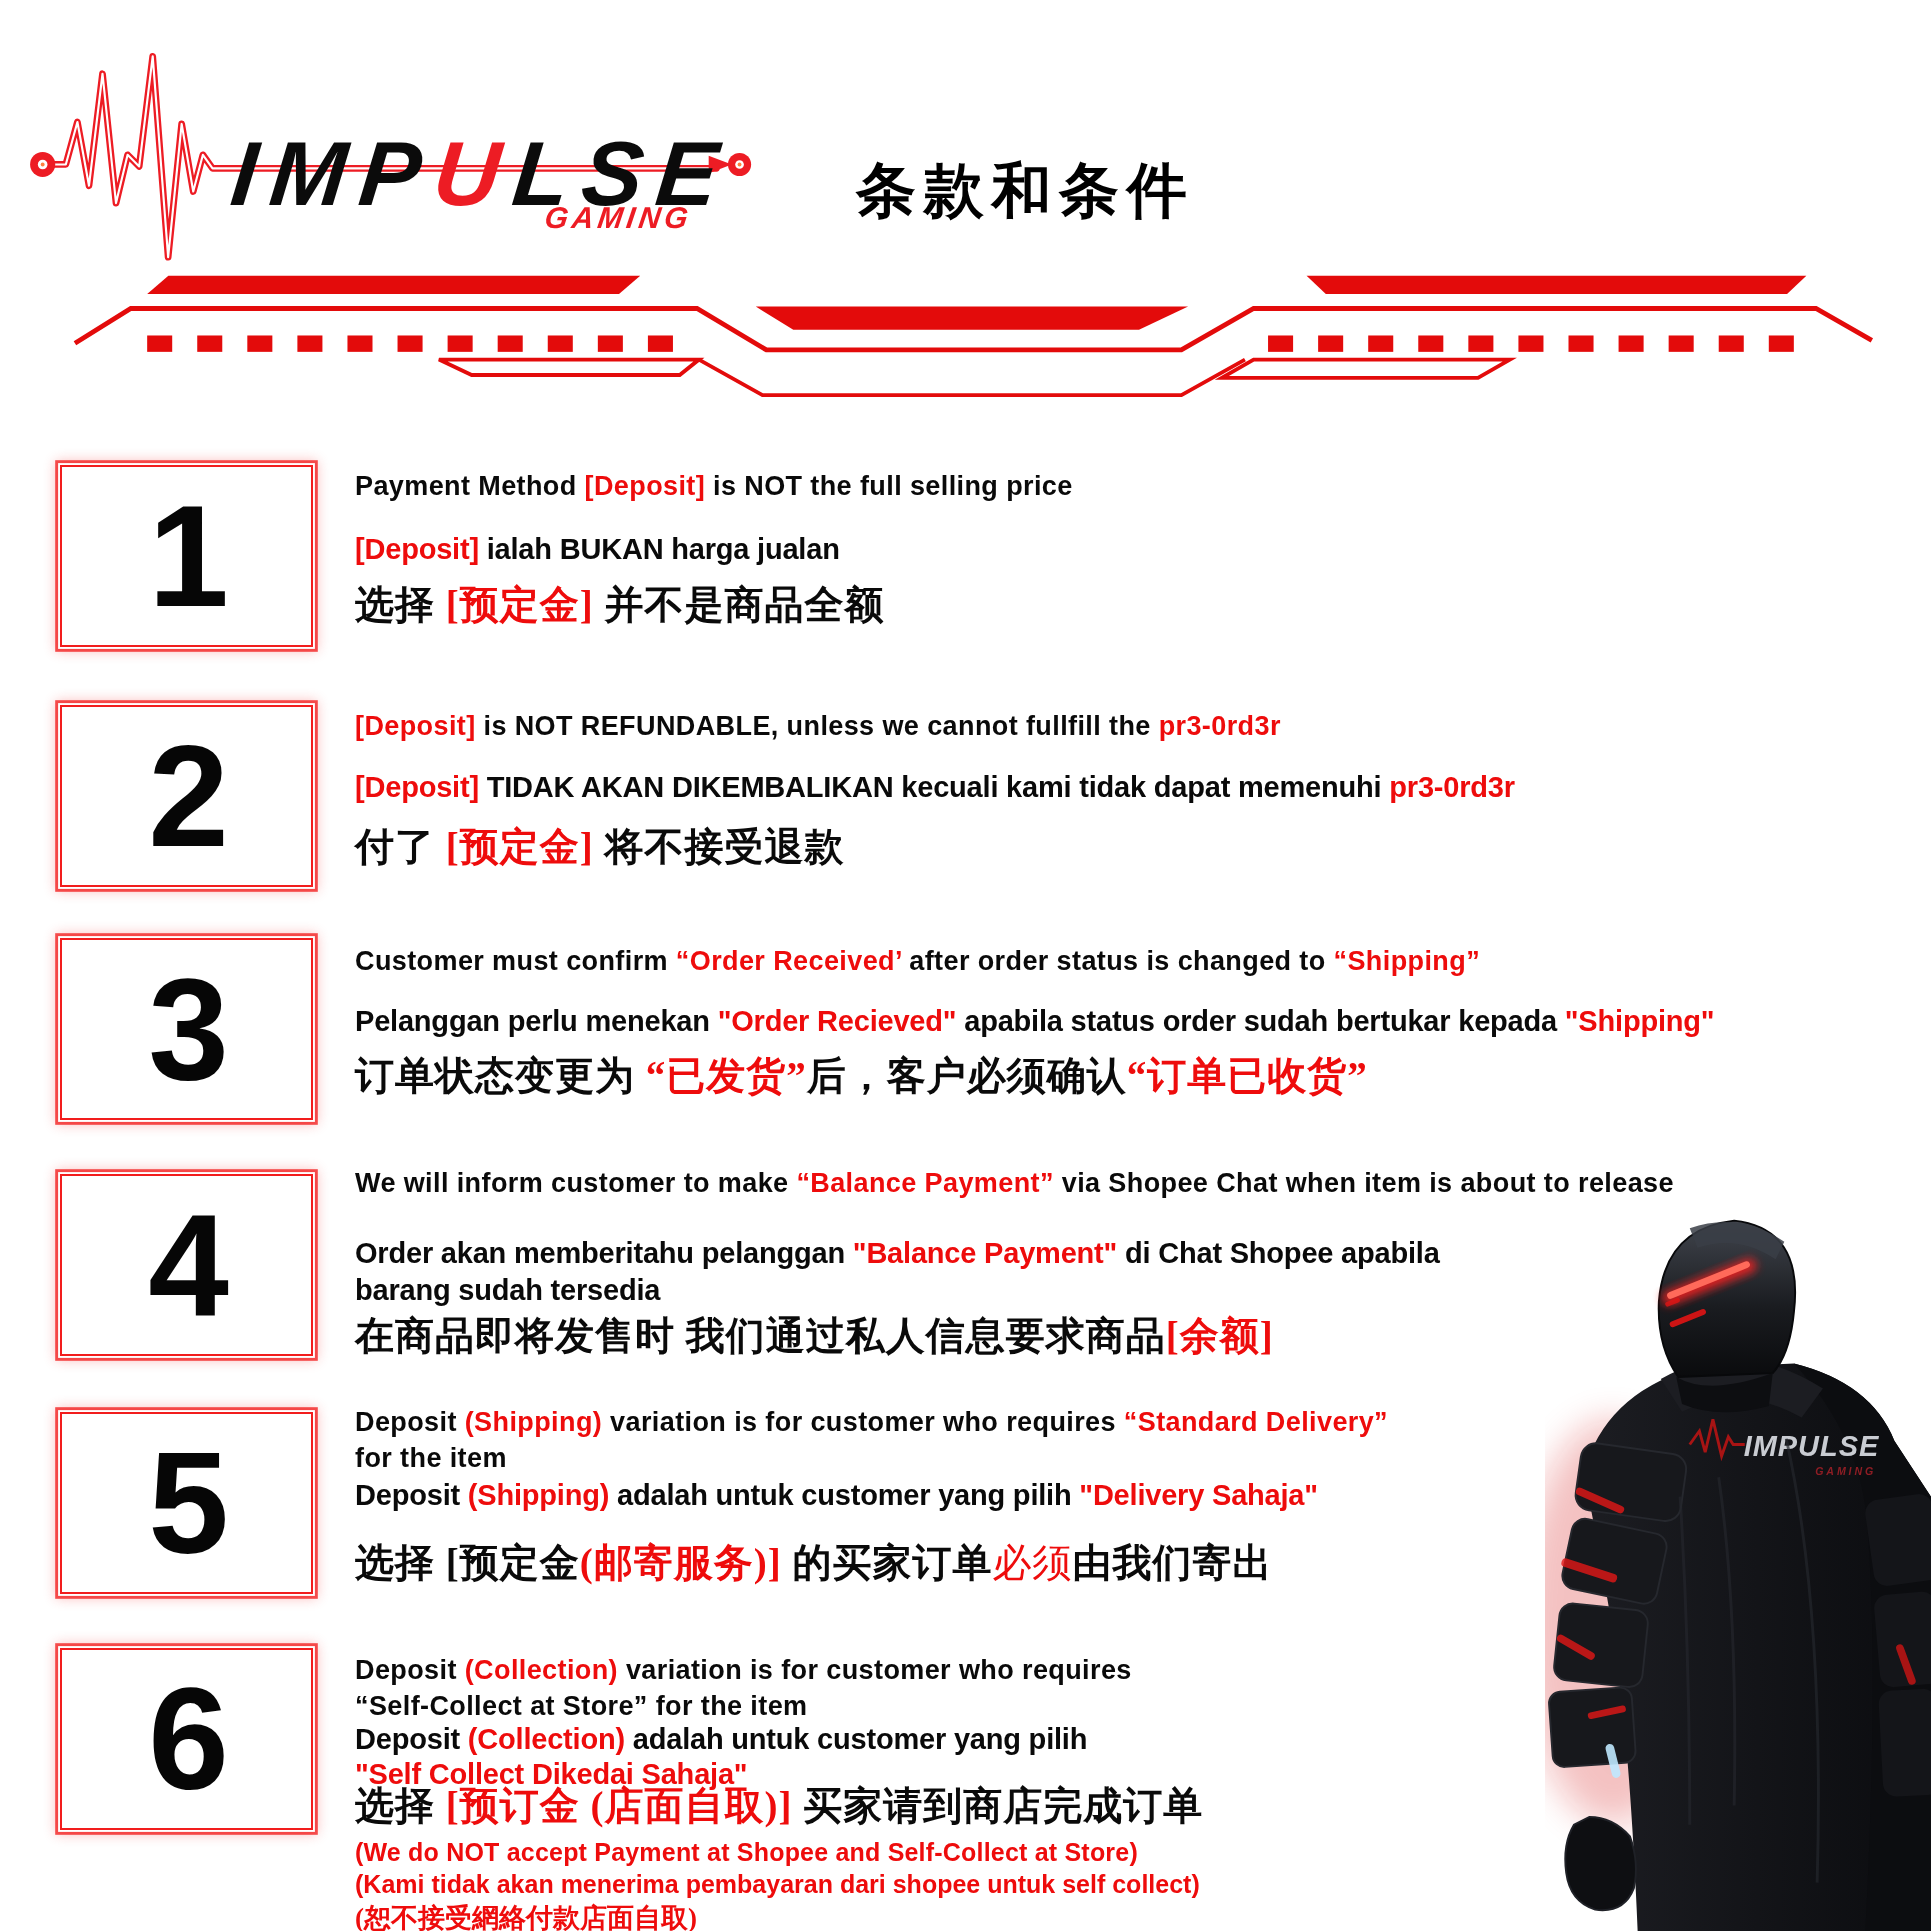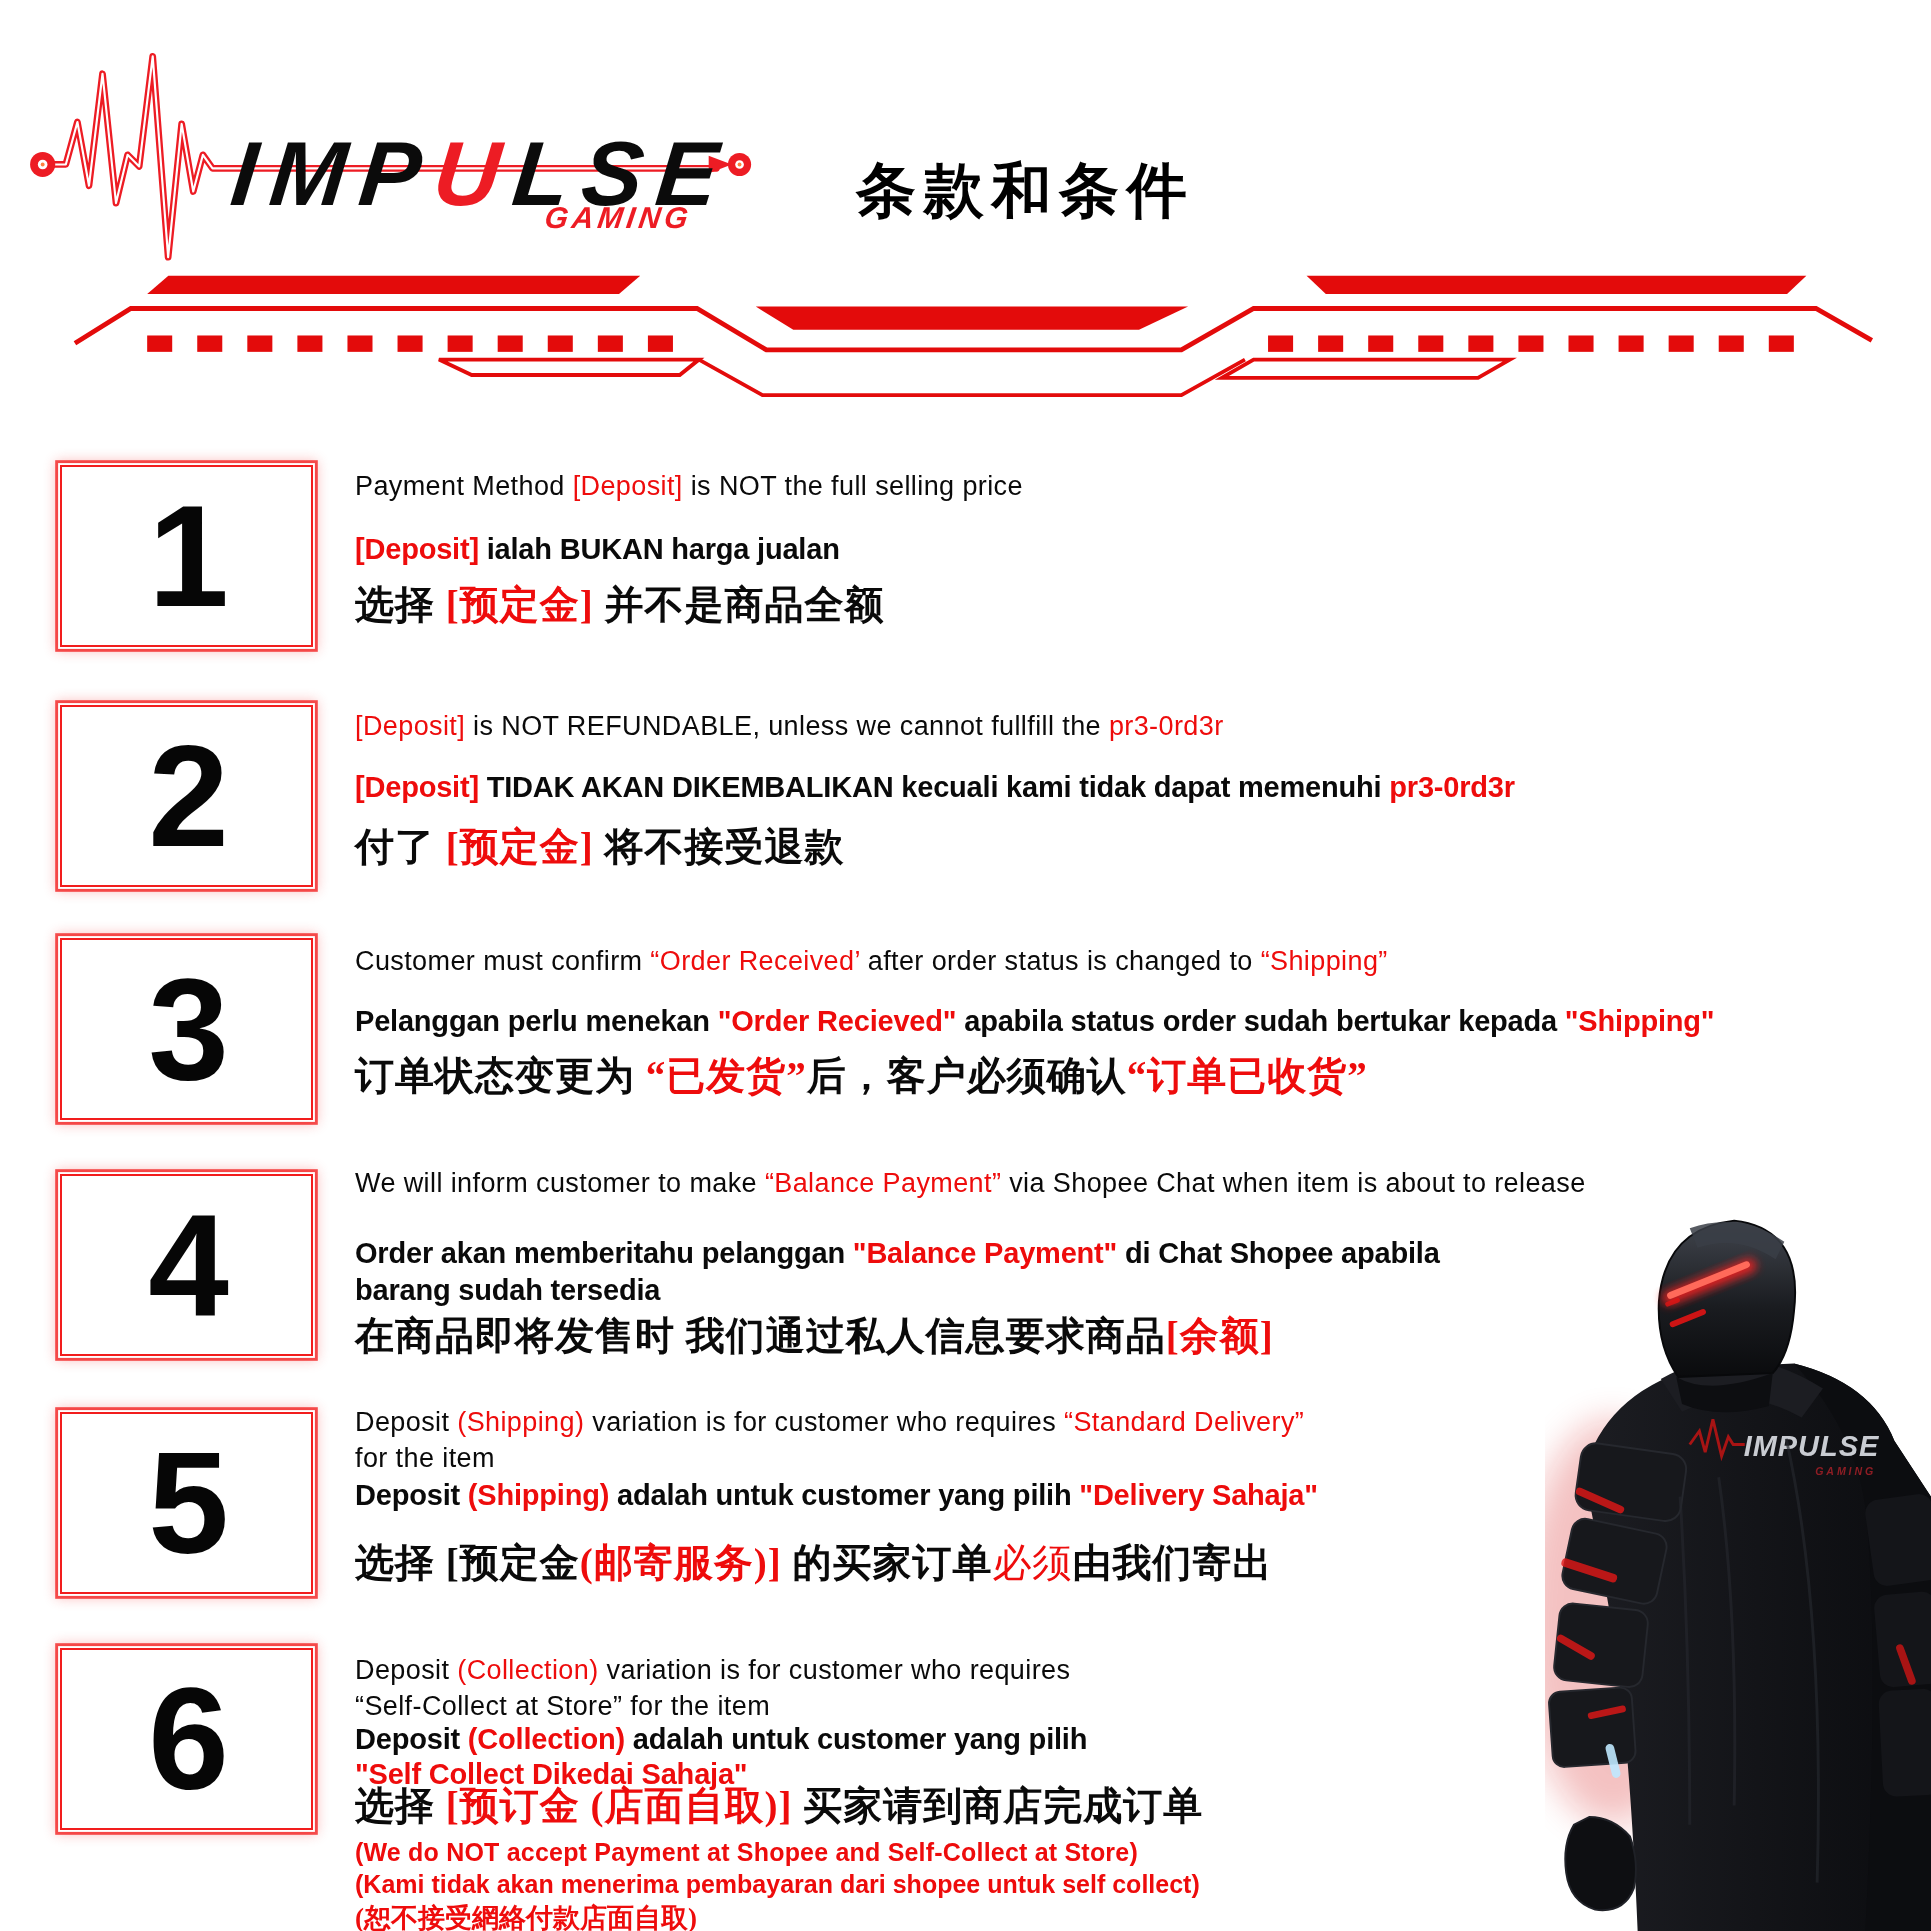--- a/index.html
+++ b/index.html
@@ -34,21 +34,21 @@
   .num-box{
     position:absolute;left:60px;width:249px;height:178px;background:#fff;
     border:2.9px solid #f21d1d;
     box-shadow:0 0 0 1.9px #ffffff,0 0 0 4.8px rgba(242,29,29,.78),0 0 11.6px 3.9px rgba(242,29,29,.30);
     display:flex;align-items:center;justify-content:center;
   }
   .num{font-size:145px;font-weight:800;line-height:1;letter-spacing:-3.9px;color:#060606;}
   .b1{top:465px}.b2{top:705px}.b3{top:938px}.b4{top:1174px}.b5{top:1412px}.b6{top:1648px}
   
   .row{position:absolute;left:355px;white-space:nowrap;line-height:1.15;}
-  .row-en{font-size:27px;font-weight:400;letter-spacing:0.4px;}
+  .row-en{font-size:27px;font-weight:700;letter-spacing:0.4px;}
   .row-ms{font-size:29px;font-weight:700;letter-spacing:-0.2px;}
   .row-zh{font-size:39px;font-weight:600;letter-spacing:1px;font-family:"Liberation Serif","DejaVu Serif",serif;}
   .row-note-en{font-size:25px;font-weight:800;letter-spacing:0.2px;color:#ee0c0c;}
   .row-note-ms{font-size:25px;font-weight:800;color:#ee0c0c;}
   .row-note-zh{font-size:27px;font-weight:700;color:#ee0c0c;font-family:"Liberation Serif","DejaVu Serif",serif;}
   .red{color:#ee0c0c;}
   .bold{font-weight:400;}
   .r1-0{top:471px}.r1-1{top:533px}.r1-2{top:583px}
   .r2-0{top:711px}.r2-1{top:771px}.r2-2{top:825px}
   .r3-0{top:946px}.r3-1{top:1005px}.r3-2{top:1054px}

